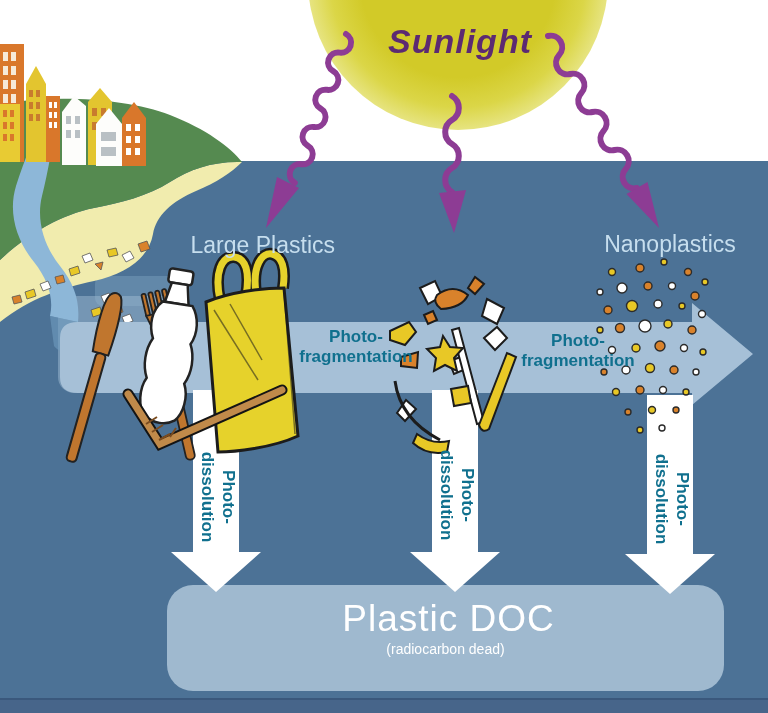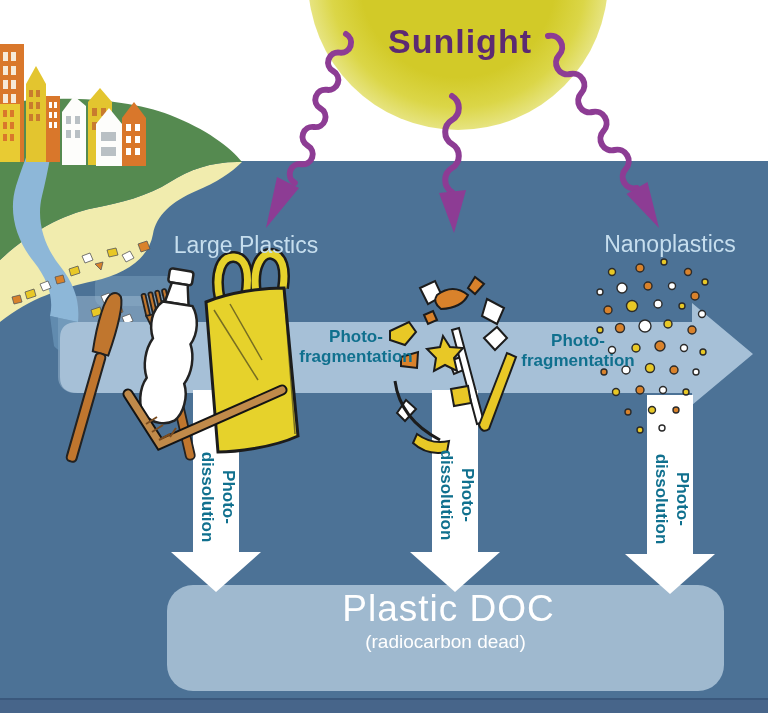--- a/index.html
+++ b/index.html
@@ -8,33 +8,33 @@
   .sky{position:absolute;left:0;top:0;width:768px;height:161px;background:#ffffff;}
   .ocean{position:absolute;left:0;top:161px;width:768px;height:552px;background:#4c7296;}
   .floor-strip{position:absolute;left:0;top:698px;width:768px;height:15px;background:#47658a;
                border-top:2px solid #3a587c;}
   .sun{position:absolute;left:308px;top:-170px;width:300px;height:300px;border-radius:50%;
        background:radial-gradient(circle at 50% 50%, #d2ca28 0%, #d2ca28 46%, #dbd647 60%,
                   #e9e78d 73%, rgba(250,250,235,0) 86%);}
   svg.art{position:absolute;left:0;top:0;}
   .txt{position:absolute;}
   .sunlight{left:330px;top:22px;width:260px;text-align:center;font-size:34px;font-weight:600;
-            color:#5c2a72;letter-spacing:1px;}
+            color:#5c2a72;letter-spacing:1px;font-style:italic;}
   .stage{width:210px;text-align:center;font-size:23px;font-weight:400;color:#c6deee;}
-  .stage1{left:141px;top:232px;} .stage2{left:359px;top:232px;} .stage3{left:565px;top:231px;}
+  .stage1{left:125px;top:232px;text-align:right;} .stage2{left:359px;top:232px;} .stage3{left:565px;top:231px;}
   .frag{width:150px;text-align:center;color:#10708e;font-size:17px;font-weight:700;line-height:1.18;}
   .frag1{left:281px;top:327px;} .frag2{left:503px;top:331px;}
   .dissolve{position:absolute;width:150px;height:44px;transform:rotate(90deg);
             text-align:center;color:#10708e;font-size:17px;font-weight:700;line-height:1.22;}
   .dis1{left:141px;top:475px;} .dis2{left:380px;top:473px;} .dis3{left:595px;top:477px;}
   .dissolve span{display:block;}
   .doc-box{position:absolute;left:167px;top:585px;width:557px;height:106px;border-radius:26px;
            background:#9fb9cf;text-align:center;color:#ffffff;}
-  .doc-title{margin-top:3px;font-size:37px;font-weight:400;letter-spacing:1px;padding-left:6px;}
-  .doc-sub{margin-top:1px;font-size:19px;font-weight:400;}
+  .doc-title{margin-top:13px;font-size:37px;font-weight:400;letter-spacing:1px;padding-left:6px;}
+  .doc-sub{margin-top:1px;font-size:14px;font-weight:400;}
 </style>
 </head>
 <body>
 
 <div class="canvas">
   <div class="sky"></div>
   <div class="ocean"></div>
   <div class="floor-strip"></div>
   <div class="sun"></div>
 

